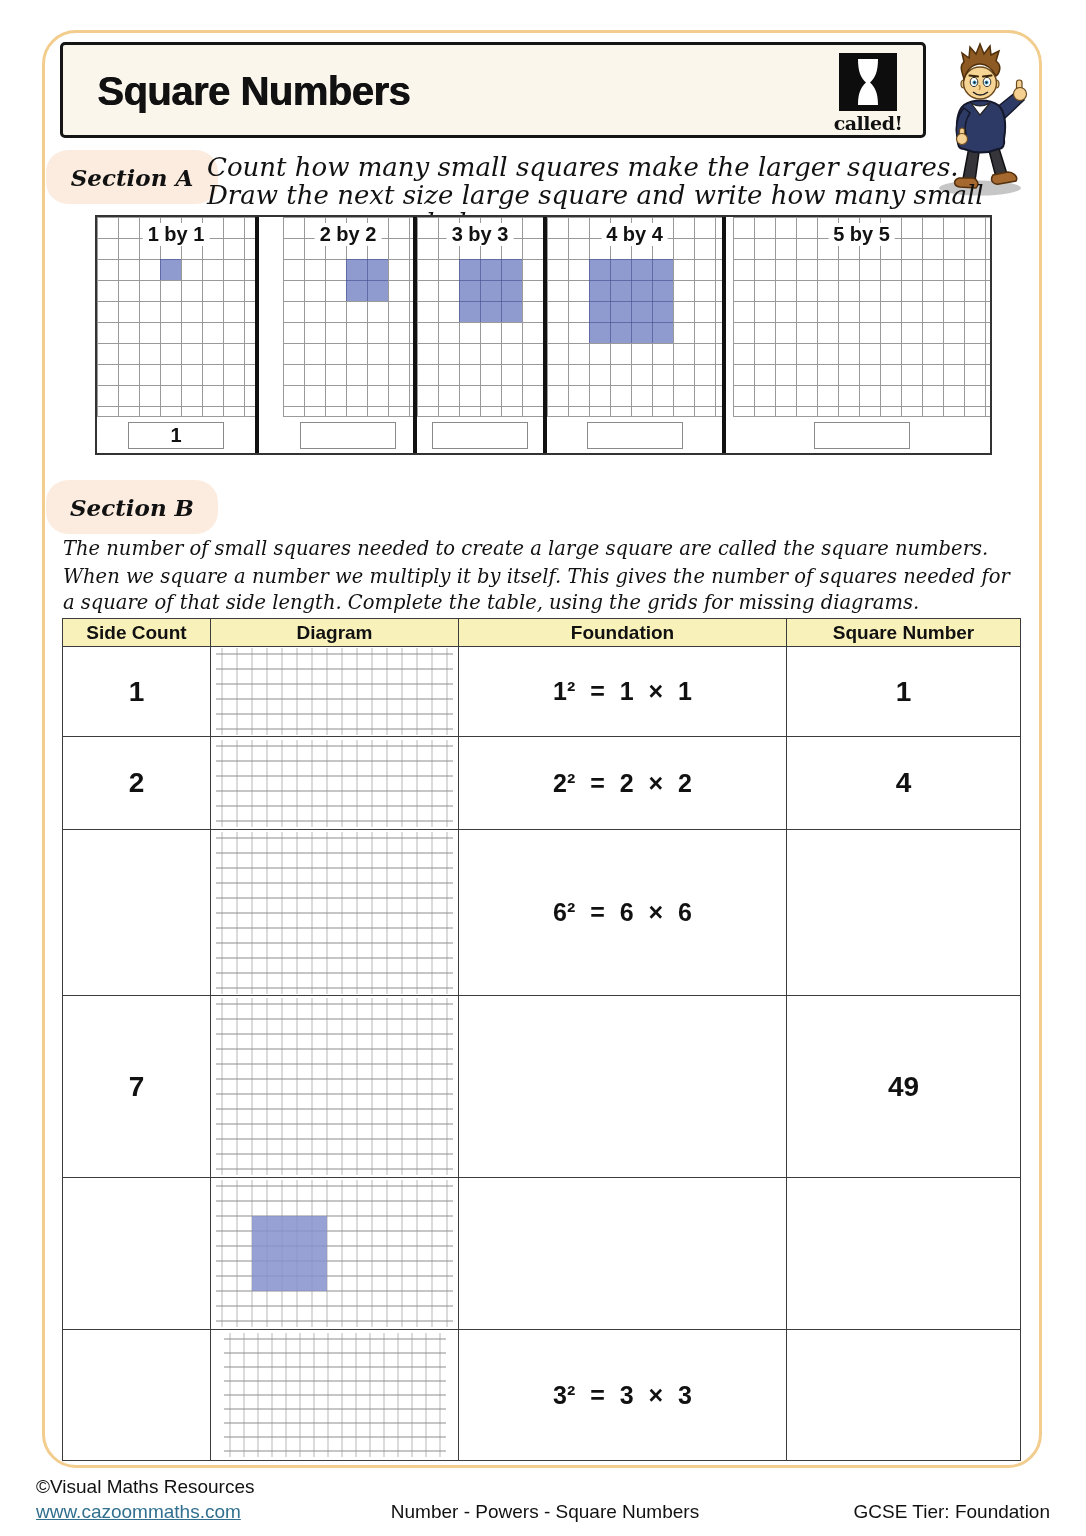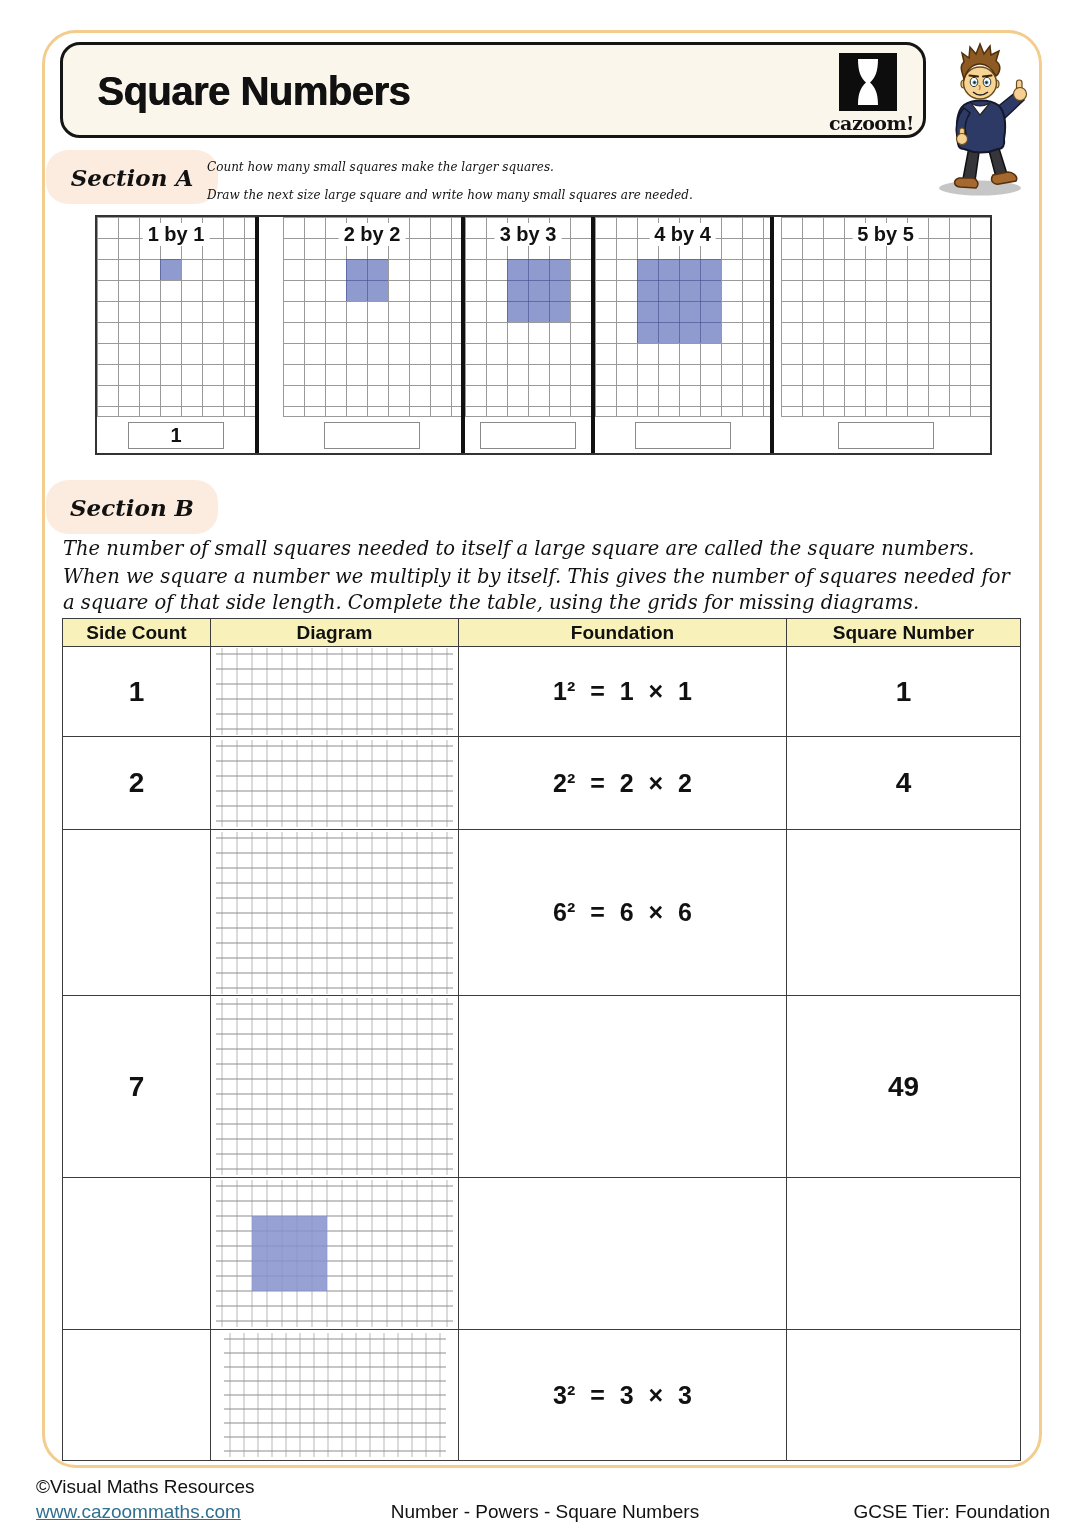--- a/index.html
+++ b/index.html
@@ -12,21 +12,21 @@
     overflow:hidden;
   }
   .frame{
     position:absolute;left:42px;top:30px;width:1000px;height:1438px;
     border:3px solid var(--frame,#f2cd8d);
     border-radius:34px;box-sizing:border-box;
   }
   
   .header-box{
     position:absolute;left:60px;top:42px;width:866px;height:96px;
-    background:#faf6ec;border:3px solid #151515;border-radius:20px;
+    background:#faf6ec;border:3px solid #151515;border-radius:5px;
     box-sizing:border-box;
   }
   .title{
     position:absolute;left:34px;top:24px;
     font-size:40px;font-weight:bold;letter-spacing:-0.5px;
     text-shadow:0.7px 0 0 #111;
   }
   .logo{position:absolute;right:16px;top:8px;width:78px;text-align:center;}
   .logo-text{
     font-family:"DejaVu Serif",serif;font-weight:bold;font-size:19px;
@@ -37,30 +37,30 @@
   .section-label{
     position:absolute;width:172px;height:54px;
     background:var(--section-label-bg,#fcecdf);border-radius:22px;
     display:flex;align-items:center;justify-content:center;
     font-family:"DejaVu Serif",serif;font-style:italic;font-weight:bold;font-size:23px;
   }
   #label-a{left:46px;top:150px;}
   #label-b{left:46px;top:480px;}
   .instructions{
     position:absolute;left:207px;top:153px;
-    font-family:"DejaVu Serif",serif;font-style:italic;font-size:12px;line-height:28px;
+    font-family:"DejaVu Serif",serif;font-style:italic;font-size:26px;line-height:28px;
   }
   
   .grid-block{
     position:absolute;left:95px;top:215px;width:897px;height:240px;
     border:2px solid #333;box-sizing:border-box;display:flex;background:#fff;
   }
   .panel{position:relative;box-sizing:border-box;display:flex;flex-direction:column;}
   .panel + .panel{border-left:4px solid #111;}
-  .p1{width:158px;} .p2{width:206px;padding-left:24px;} .p3{width:130px;} .p4{width:179px;} .p5{flex:1;padding-left:7px;}
+  .p1{width:158px;} .p2{width:158px;padding-left:24px;} .p3{width:130px;} .p4{width:179px;} .p5{flex:1;padding-left:7px;}
   .panel-grid{
     flex:1;position:relative;
     background-image:
       linear-gradient(to right,#9a9a9a 1px,transparent 1px),
       linear-gradient(to bottom,#9a9a9a 1px,transparent 1px);
     background-size:21px 21px;
   }
   .panel-label{
     position:absolute;top:6px;left:50%;transform:translateX(-50%);
     background:#fff;padding:0 5px;font-weight:bold;font-size:20px;white-space:nowrap;
@@ -121,21 +121,21 @@
 
 <div class="frame"></div>
 
 <div class="header-box">
   <div class="title">Square Numbers</div>
   <div class="logo">
     <svg width="58" height="58" viewBox="0 0 58 58">
       <rect x="0" y="0" width="58" height="58" fill="#0d0d0d"></rect>
       <path d="M19,6 H39 C39,19 36,25 31,29.5 C36,34 39,40 39,52 H19 C19,40 22,34 27,29.5 C22,25 19,19 19,6 Z" fill="#ffffff"></path>
     </svg>
-    <div class="logo-text">cazoom!</div>
+    <div class="logo-text">called!</div>
   </div>
 </div>
 
 <svg class="mascot" viewBox="0 0 112 155">
   <ellipse cx="54" cy="146" rx="41" ry="7.5" fill="#c6c6c6"></ellipse>
   <path d="M44,100 L37,137 L49,139 L54,103 Z" fill="#36363a" stroke="#101014" stroke-width="1.5"></path>
   <path d="M61,101 L70,135 L81,132 L71,100 Z" fill="#36363a" stroke="#101014" stroke-width="1.5"></path>
   <path d="M33,136 C27,138 27,144 34,145 L50,146 C54,142 51,137 47,136 Z" fill="#a5682f" stroke="#53300e" stroke-width="1.5"></path>
   <path d="M67,133 C63,139 68,143 73,142 L90,139 C93,134 86,130 82,130 Z" fill="#a5682f" stroke="#53300e" stroke-width="1.5"></path>
   <path d="M70,66 L90,50 L98,58 L79,76 Z" fill="#2e3a66" stroke="#14182a" stroke-width="1.5"></path>
@@ -210,21 +210,21 @@
       <div class="panel-label">5 by 5</div>
 
     </div>
     <div class="panel-answer">
       <div class="answer-box"></div>
     </div>
   </div>
 </div>
 
 <div class="section-label" id="label-b">Section B</div>
-<div class="para" id="para1">The number of small squares needed to itself a large square are called the square numbers.</div>
+<div class="para" id="para1">The number of small squares needed to create a large square are called the square numbers.</div>
 <div class="para" id="para2">When we square a number we multiply it by itself. This gives the number of squares needed for a square of that side length. Complete the table, using the grids for missing diagrams.</div>
 
 <table class="b-table">
   <colgroup>
       <col style="width:148px">
       <col style="width:248px">
       <col style="width:328px">
       <col style="width:234px">
     </colgroup>
   <thead>

